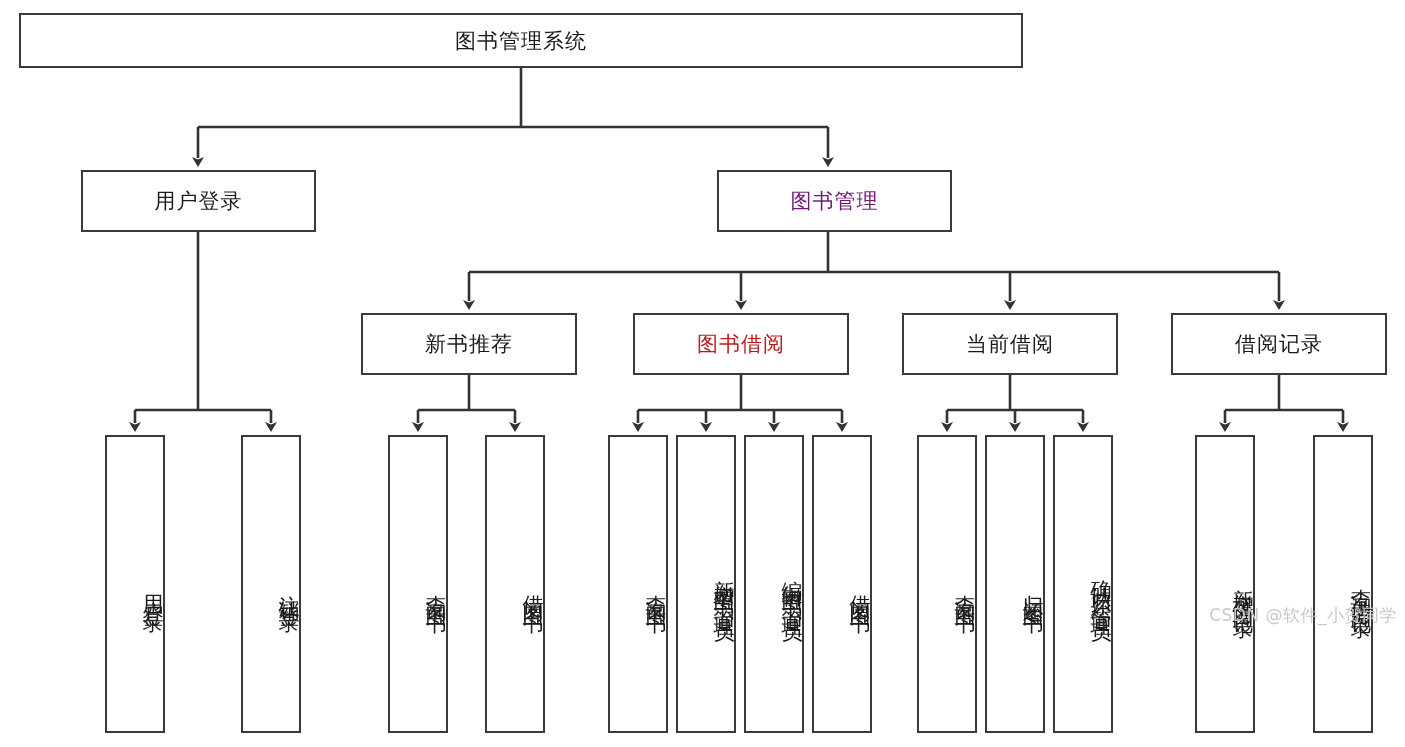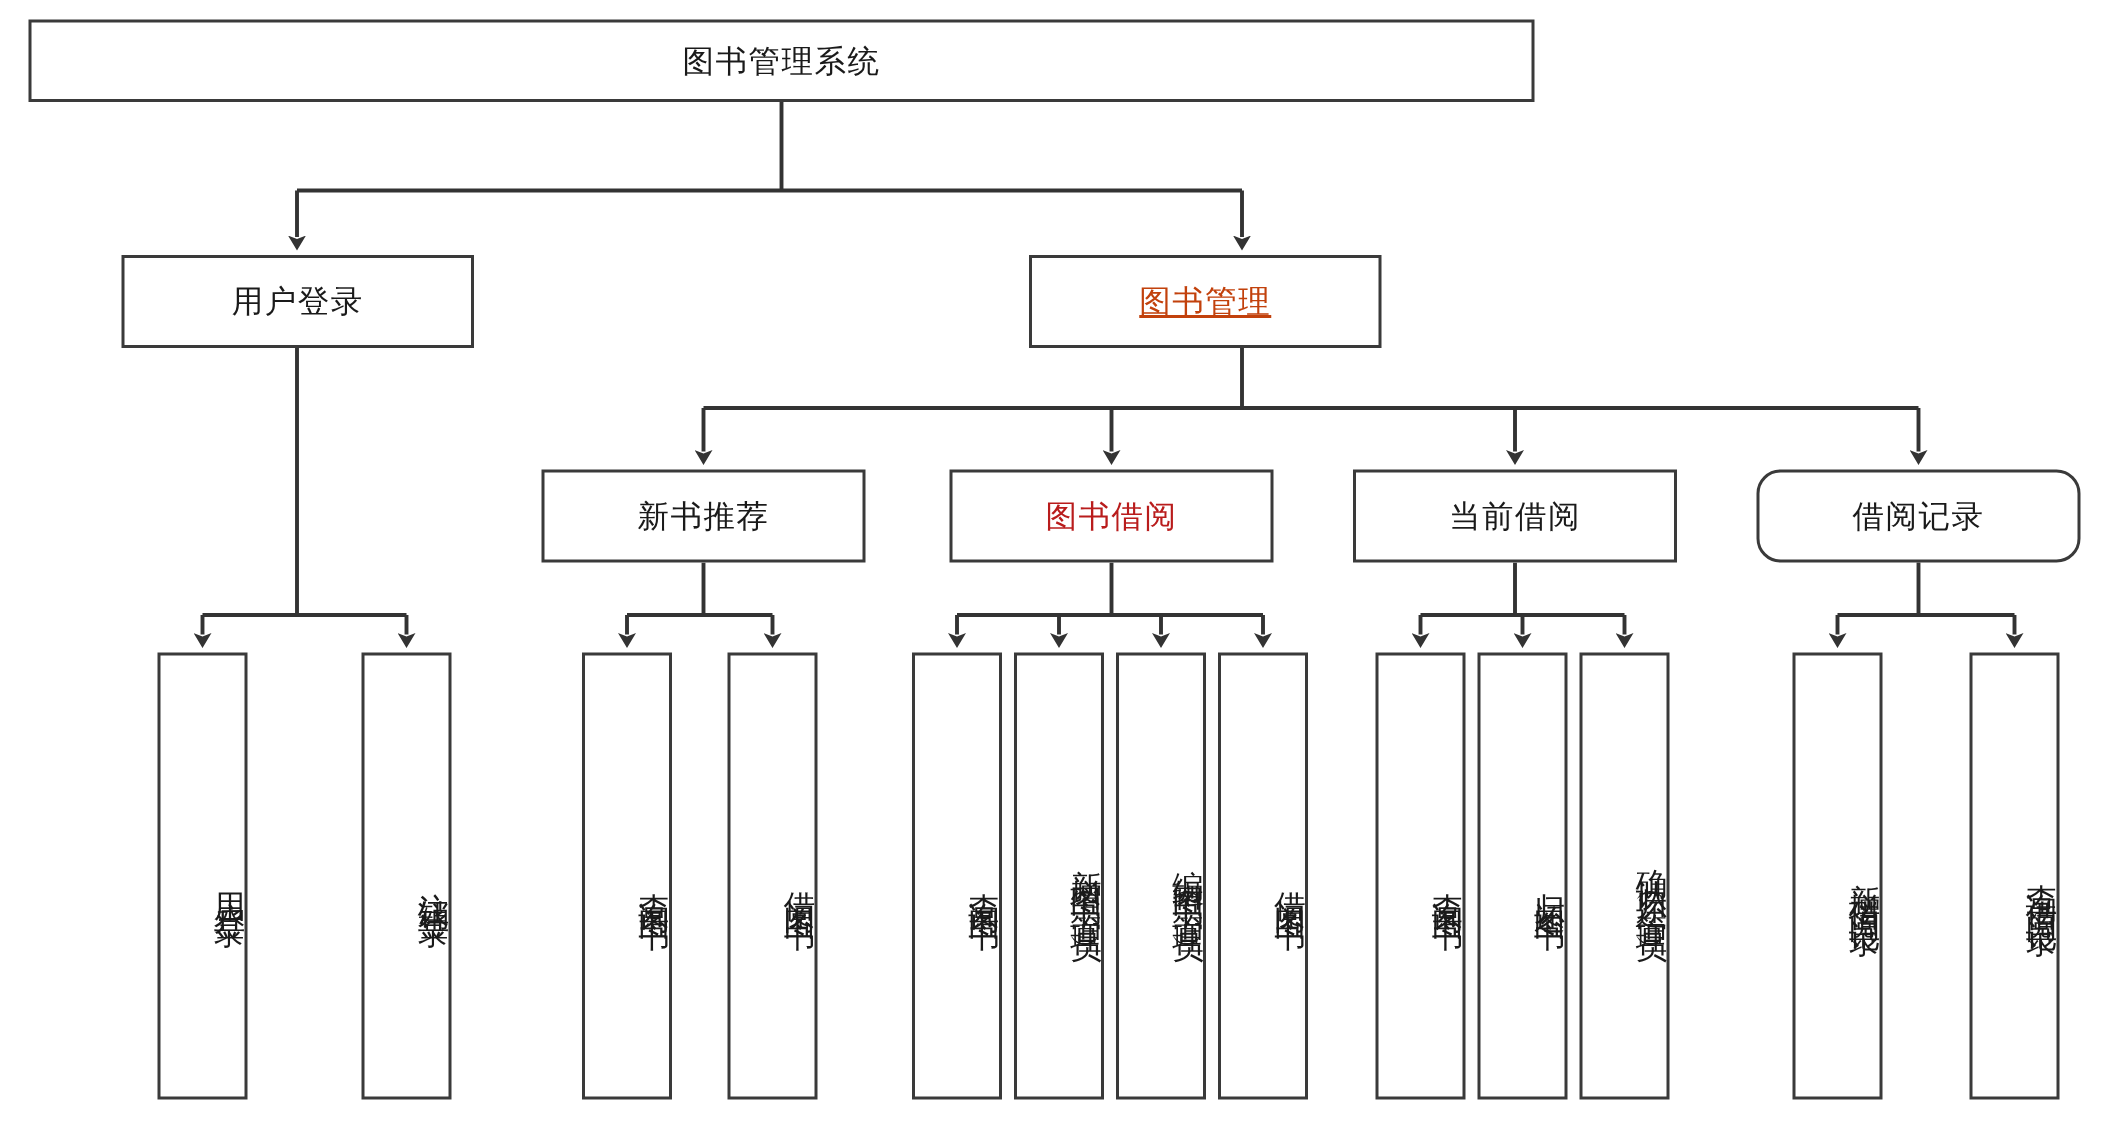--- a/index.html
+++ b/index.html
@@ -62,33 +62,33 @@
       </g>
   </svg>
 
   <div id="nodes-layer">
       <div class="node h" style="left: 19px; top: 13px; width: 1004px; height: 55px; border-color: rgb(58, 58, 58); color: rgb(26, 26, 26);">
         <span>图书管理系统</span>
       </div>
       <div class="node h" style="left: 81px; top: 170px; width: 235px; height: 62px; border-color: rgb(58, 58, 58); color: rgb(26, 26, 26);">
         <span>用户登录</span>
       </div>
-      <div class="node h" style="left: 686px; top: 170px; width: 235px; height: 62px; border-color: rgb(58, 58, 58); color: #c2410c; text-decoration: underline;">
+      <div class="node h" style="left: 717px; top: 170px; width: 235px; height: 62px; border-color: rgb(58, 58, 58); color: #701a75;">
         <span>图书管理</span>
       </div>
       <div class="node h" style="left: 361px; top: 313px; width: 216px; height: 62px; border-color: rgb(58, 58, 58); color: rgb(26, 26, 26);">
         <span>新书推荐</span>
       </div>
       <div class="node h" style="left: 633px; top: 313px; width: 216px; height: 62px; border-color: rgb(58, 58, 58); color: #b91c1c;">
         <span>图书借阅</span>
       </div>
       <div class="node h" style="left: 902px; top: 313px; width: 216px; height: 62px; border-color: rgb(58, 58, 58); color: rgb(26, 26, 26); text-align: center;">
         <span>当前借阅</span>
       </div>
-      <div class="node h" style="left: 1171px; top: 313px; width: 216px; height: 62px; border-color: rgb(58, 58, 58); color: rgb(26, 26, 26); border-radius: 16px;">
+      <div class="node h" style="left: 1171px; top: 313px; width: 216px; height: 62px; border-color: rgb(58, 58, 58); color: rgb(26, 26, 26);">
         <span>借阅记录</span>
       </div>
       <div class="node v" style="left: 105px; top: 435px; width: 60px; height: 298px; border-color: rgb(58, 58, 58); color: rgb(26, 26, 26);">
         <span>用户登录</span>
       </div>
       <div class="node v" style="left: 241px; top: 435px; width: 60px; height: 298px; border-color: rgb(58, 58, 58); color: rgb(26, 26, 26);">
         <span>注销登录</span>
       </div>
       <div class="node v" style="left: 388px; top: 435px; width: 60px; height: 298px; border-color: rgb(58, 58, 58); color: rgb(26, 26, 26);">
         <span>查询图书</span>
@@ -118,13 +118,14 @@
         <span>确认归还（管理员）</span>
       </div>
       <div class="node v" style="left: 1195px; top: 435px; width: 60px; height: 298px; border-color: rgb(58, 58, 58); color: rgb(26, 26, 26);">
         <span>新增借阅记录</span>
       </div>
       <div class="node v" style="left: 1313px; top: 435px; width: 60px; height: 298px; border-color: rgb(58, 58, 58); color: rgb(26, 26, 26);">
         <span>查询借阅记录</span>
       </div>
     </div>
 
+  <div class="watermark">CSDN @软件_小贺同学</div>
 </div>
 
 </body></html>

